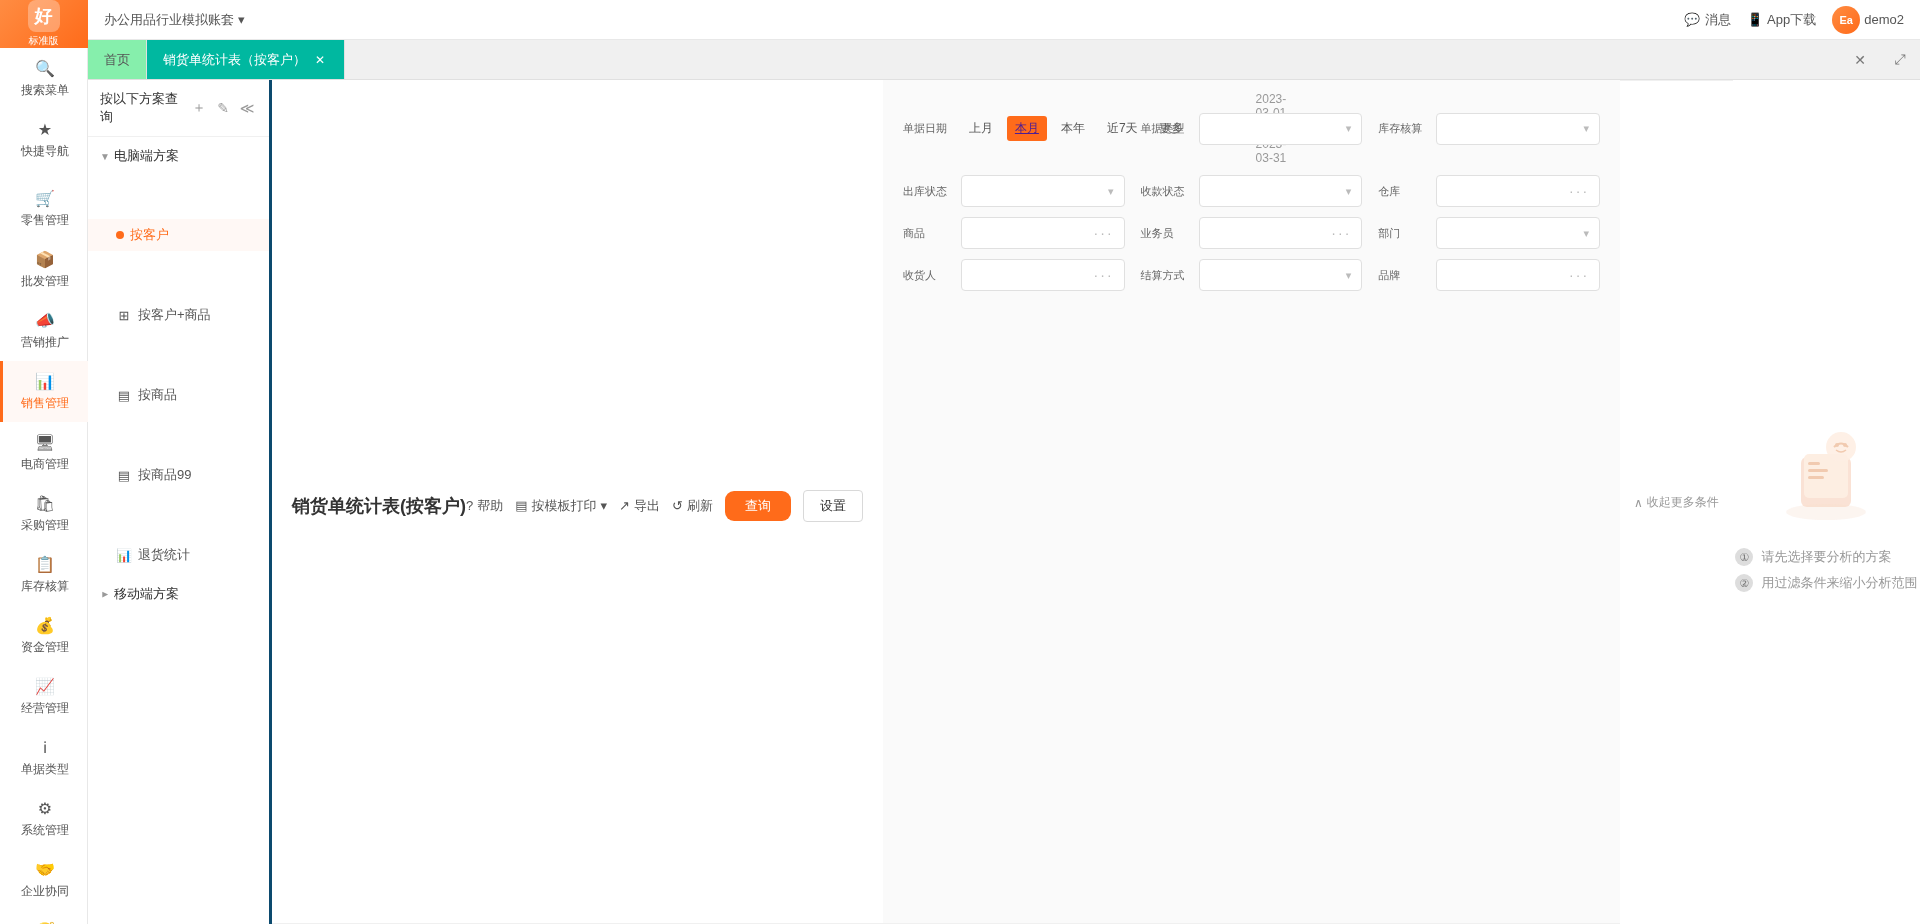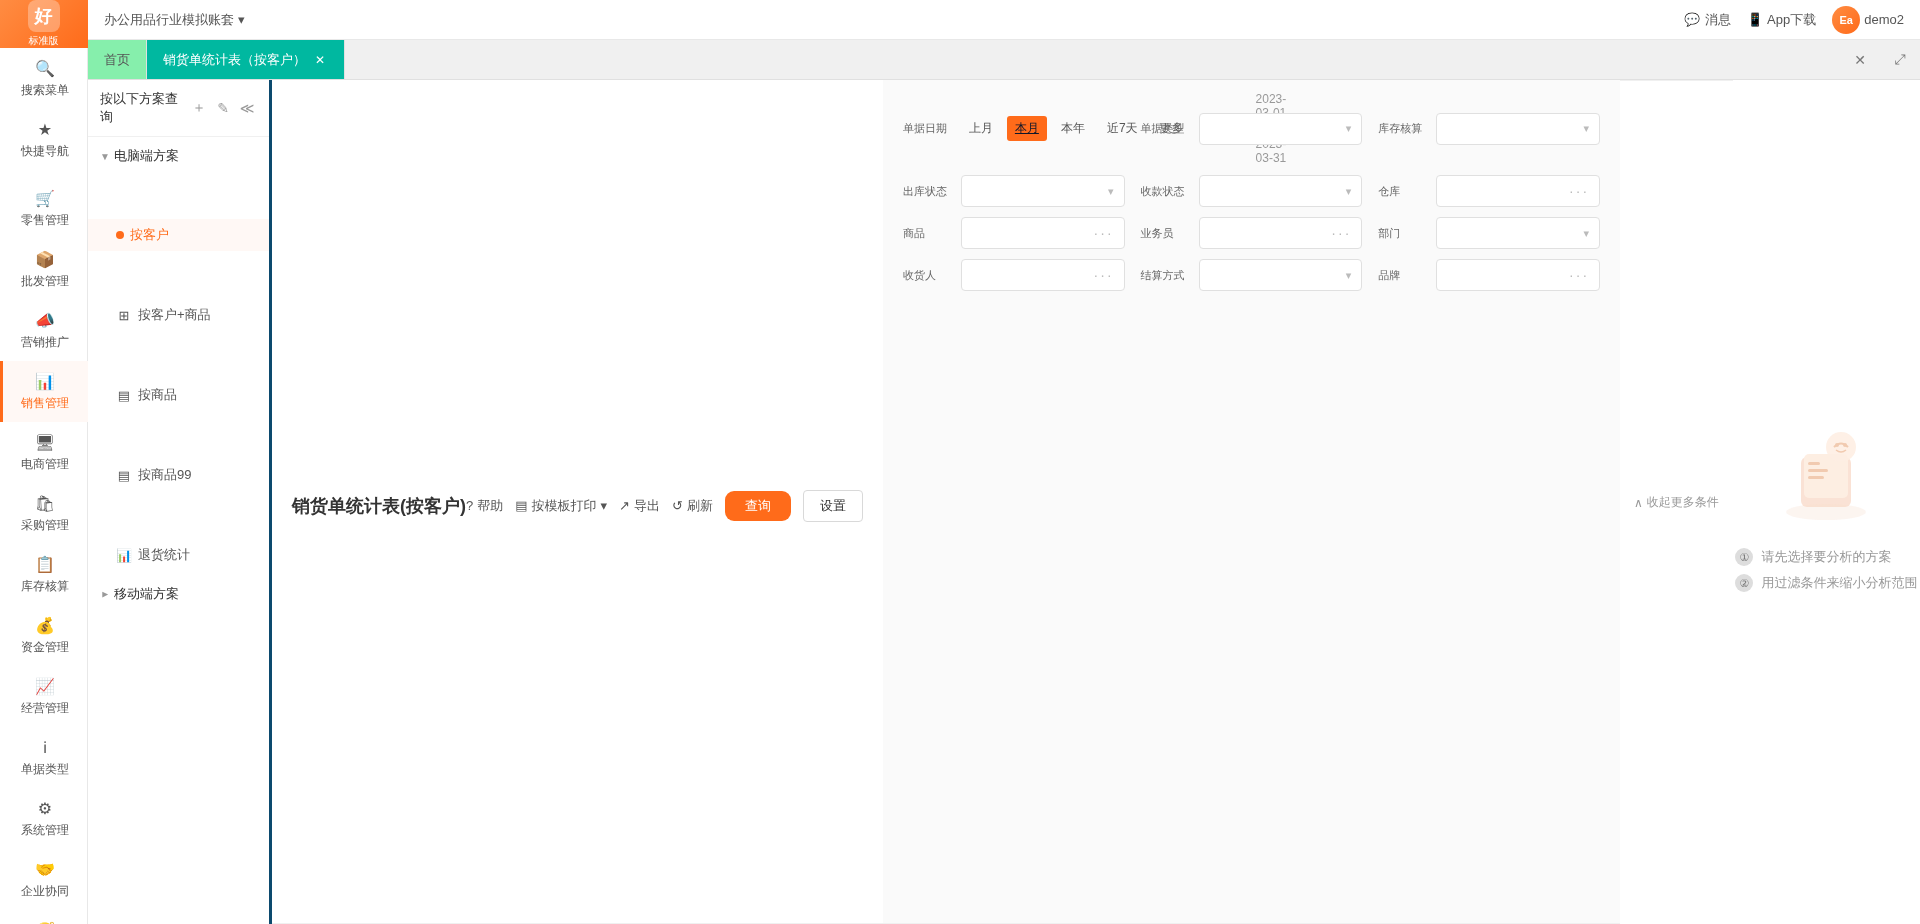--- a/index.html
+++ b/index.html
@@ -324,21 +324,21 @@
     .date-shortcut {
       padding: 4px 8px;
       border-radius: 3px;
       font-size: 12px;
       cursor: pointer;
       color: #555;
       white-space: nowrap;
     }
     .date-shortcut.active {
       background: #ff6b1a;
-      color: #0f172a;
+      color: #4c1d95;
       text-decoration: underline;
     }
     .date-range-text {
       font-size: 12px;
       color: #999;
     }
 
     
     #collapse-bar {
       display: flex;

